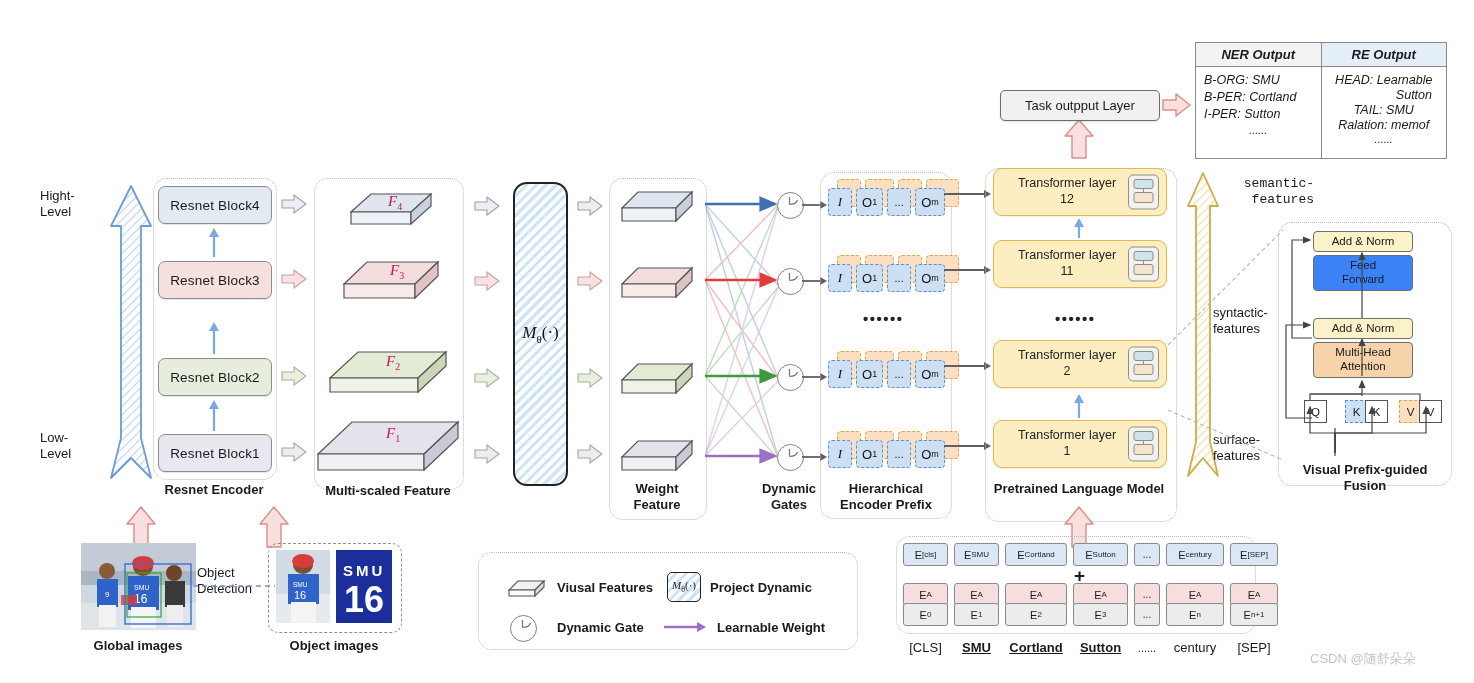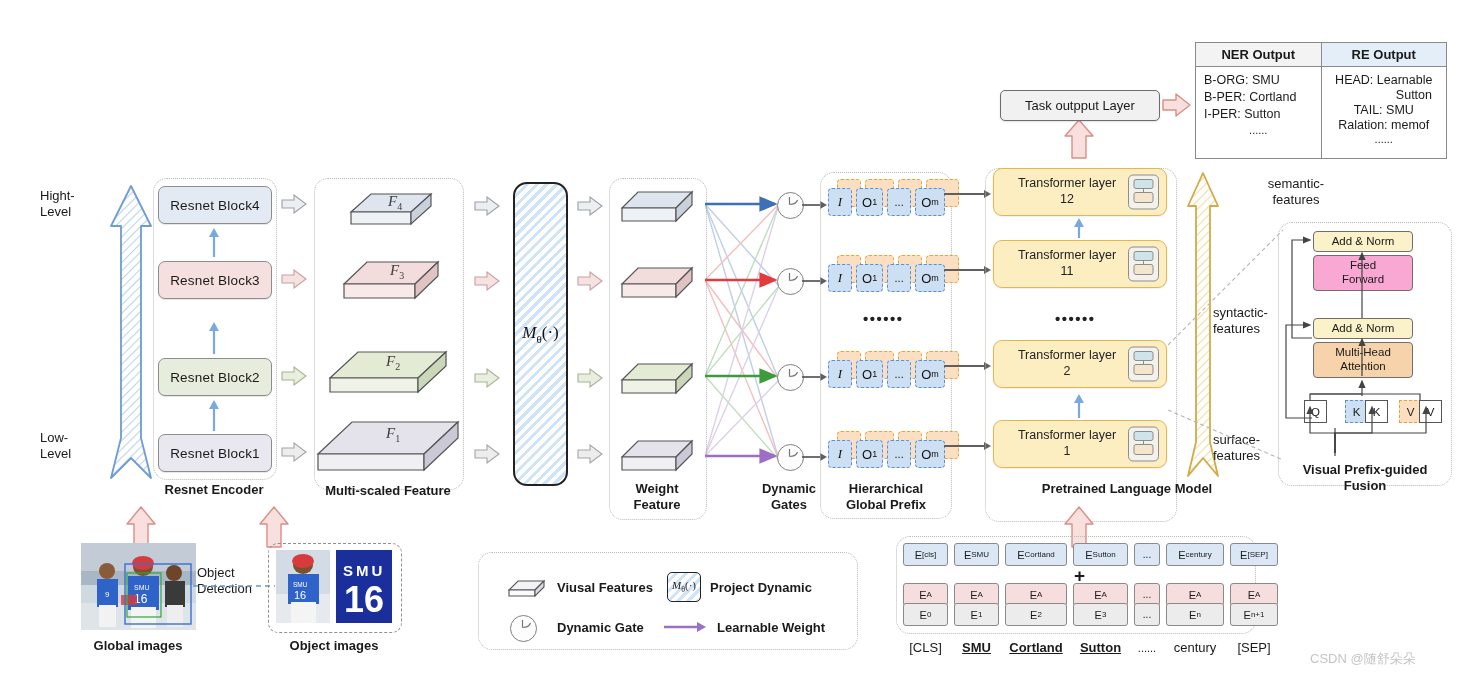--- a/index.html
+++ b/index.html
@@ -13,21 +13,21 @@
 
   
   .rblock{position:absolute;border:1px solid #8d8d8d;border-radius:7px;
           font-size:13.5px;display:flex;align-items:center;justify-content:center;
           box-shadow:0 1px 1px rgba(0,0,0,.10);letter-spacing:.2px;}
 
   
   .slab{position:absolute;}
   .slab svg{display:block;overflow:visible;}
   .slab .lbl{position:absolute;font-family:"Liberation Serif",serif;font-style:italic;
-             font-size:15px;color:#404040;}
+             font-size:15px;color:#be185d;}
   .slab .lbl sub{font-size:10px;font-style:normal;}
 
   
   .fat{position:absolute;}
 
   
   #proj{position:absolute;border:2.2px solid #222;border-radius:14px;
         background:
           repeating-linear-gradient(-45deg,#cfe4f7 0 3px,#ffffff 3px 7px);}
   #proj .plabel{position:absolute;left:0;right:0;top:50%;transform:translateY(-50%);
@@ -53,21 +53,21 @@
           background:#fdeec2;display:flex;align-items:center;justify-content:center;
           font-size:12.5px;line-height:1.25;text-align:center;color:#222;
           box-shadow:0 1px 2px rgba(0,0,0,.07);}
   .ticon{position:absolute;right:7px;top:50%;transform:translateY(-50%);
          width:29px;height:33px;border:1.3px solid #8d8d8d;border-radius:5px;
          background:#f3f1ec;}
 
   
   #outtable{position:absolute;border:1.3px solid #8a8a8a;background:#fff;
             display:flex;font-size:12.5px;}
-  #outtable .col{display:flex;flex-direction:column;}
+  #outtable .col{display:flex;flex-direction:column;font-style:italic;}
   #outtable .hd{border-bottom:1.3px solid #8a8a8a;text-align:center;
                 font-weight:bold;padding:4px 0;font-size:13px;}
   #outtable .body{padding:6px 8px 4px;display:flex;flex-direction:column;gap:3px;}
 
   
   .fbox{position:absolute;border:1.2px solid #6f6f6f;border-radius:4px;
         display:flex;align-items:center;justify-content:center;text-align:center;
         font-size:11.5px;line-height:1.18;}
   .qkv{position:absolute;width:21px;height:21px;border:1.2px solid #555;
        background:#fff;display:flex;align-items:center;justify-content:center;
@@ -499,21 +499,21 @@
         <span>O</span>
         <sub>m</sub>
       </div>
   </div>
 </div>
 <div class="dots" style="left:863px;top:310px;">
   <span>••••••</span>
 </div>
 <div class="cap" style="left:824px;top:481px;width:124px;">
   <span>Hierarchical</span><br>
-  <span>Global Prefix</span>
+  <span>Encoder Prefix</span>
 </div>
 
 <div class="abs" style="left:944px;top:186px;">
   <svg width="48" height="12">
       <line x1="0" y1="6" x2="40" y2="6" stroke="#5f5f5f" stroke-width="1.9"></line>
       <path d="M40 2 L47 6 L40 10 Z" fill="#5f5f5f"></path>
     </svg>
 </div>
 <div class="abs" style="left:944px;top:262px;">
   <svg width="48" height="12">
@@ -592,21 +592,21 @@
       <path d="M7 22 L7 7" stroke="#7aa8e0" stroke-width="2.2"></path>
       <path d="M7 2 L12 11 L2 11 Z" fill="#7aa8e0"></path>
     </svg>
 </div>
 <div class="abs" style="left:1072px;top:392px;">
   <svg width="14" height="27">
       <path d="M7 26 L7 7" stroke="#7aa8e0" stroke-width="2.2"></path>
       <path d="M7 2 L12 11 L2 11 Z" fill="#7aa8e0"></path>
     </svg>
 </div>
-<div class="cap" style="left:985px;top:481px;width:188px;margin-left:48px;">
+<div class="cap" style="left:985px;top:481px;width:188px;">
   <span>Pretrained Language Model</span>
 </div>
 
 <div class="abs" style="left:1063px;top:118px;">
   <svg width="32" height="42">
       <path d="M16 2 L30 18 L23 18 L23 40 L9 40 L9 18 L2 18 Z" fill="#f7e0dd" stroke="#dd8d85" stroke-width="1.4" stroke-linejoin="round"></path>
     </svg>
 </div>
 
 <div class="abs ctr" style="left:1000px;top:90px;width:158px;height:29px;border:1.4px solid #6c6c6c;border-radius:5px;background:#f1f1f1;font-size:13px;box-shadow:0 1px 2px rgba(0,0,0,.12);">
@@ -645,41 +645,41 @@
     <defs>
       <pattern id="hatchGold" width="6" height="6" patternTransform="rotate(45)" patternUnits="userSpaceOnUse">
         <rect width="6" height="6" fill="#fff"></rect>
           <line x1="0" y1="0" x2="0" y2="6" stroke="#f0dda6" stroke-width="2.2"></line>
       </pattern>
     </defs>
     <path d="M18 3 L33 36 L25 36 L25 272 L33 306 L18 288 L3 306 L11 272 L11 36 L3 36 Z" fill="url(#hatchGold)" stroke="#d9b košt" stroke-width="0"></path>
     <path d="M18 3 L33 36 L25 36 L25 272 L33 306 L18 288 L3 306 L11 272 L11 36 L3 36 Z" fill="url(#hatchGold)" stroke="#d2ab45" stroke-width="1.8" stroke-linejoin="round"></path>
   </svg>
 </div>
-<div class="plain" style="left:1250px;top:176px;width:92px;text-align:center;">
+<div class="plain" style="left:1222px;top:176px;width:92px;text-align:right;font-family:Liberation Mono, monospace;">
   <span>semantic-</span><br><span>features</span>
 </div>
 <div class="plain" style="left:1213px;top:305px;width:96px;text-align:left;">
   <span>syntactic-</span><br><span>features</span>
 </div>
 <div class="plain" style="left:1213px;top:432px;width:96px;text-align:left;">
   <span>surface-</span><br><span>features</span>
 </div>
 
 <svg class="abs" style="left:1168px;top:225px;width:120px;height:240px;" viewBox="0 0 120 240">
   <line x1="0" y1="120" x2="115" y2="5" stroke="#b5b5b5" stroke-width="1.1" stroke-dasharray="4,3"></line>
   <line x1="0" y1="185" x2="115" y2="235" stroke="#b5b5b5" stroke-width="1.1" stroke-dasharray="4,3"></line>
 </svg>
 
 <div class="group" style="left:1278px;top:222px;width:172px;height:262px;"></div>
 
 <div class="fbox" style="left:1313px;top:231px;width:98px;height:19px;background:#fbf2c9;">
   <span>Add &amp; Norm</span>
 </div>
-<div class="fbox" style="left:1313px;top:255px;width:98px;height:34px;background:#f9a8d4;">
+<div class="fbox" style="left:1313px;top:255px;width:98px;height:34px;background:#3b82f6;">
   <div>
     <span>Feed</span><br><span>Forward</span>
   </div>
 </div>
 <div class="fbox" style="left:1313px;top:318px;width:98px;height:19px;background:#fbf2c9;">
   <span>Add &amp; Norm</span>
 </div>
 <div class="fbox" style="left:1313px;top:342px;width:98px;height:34px;background:#f6d3ab;">
   <div>
     <span>Multi-Head</span><br><span>Attention</span>

